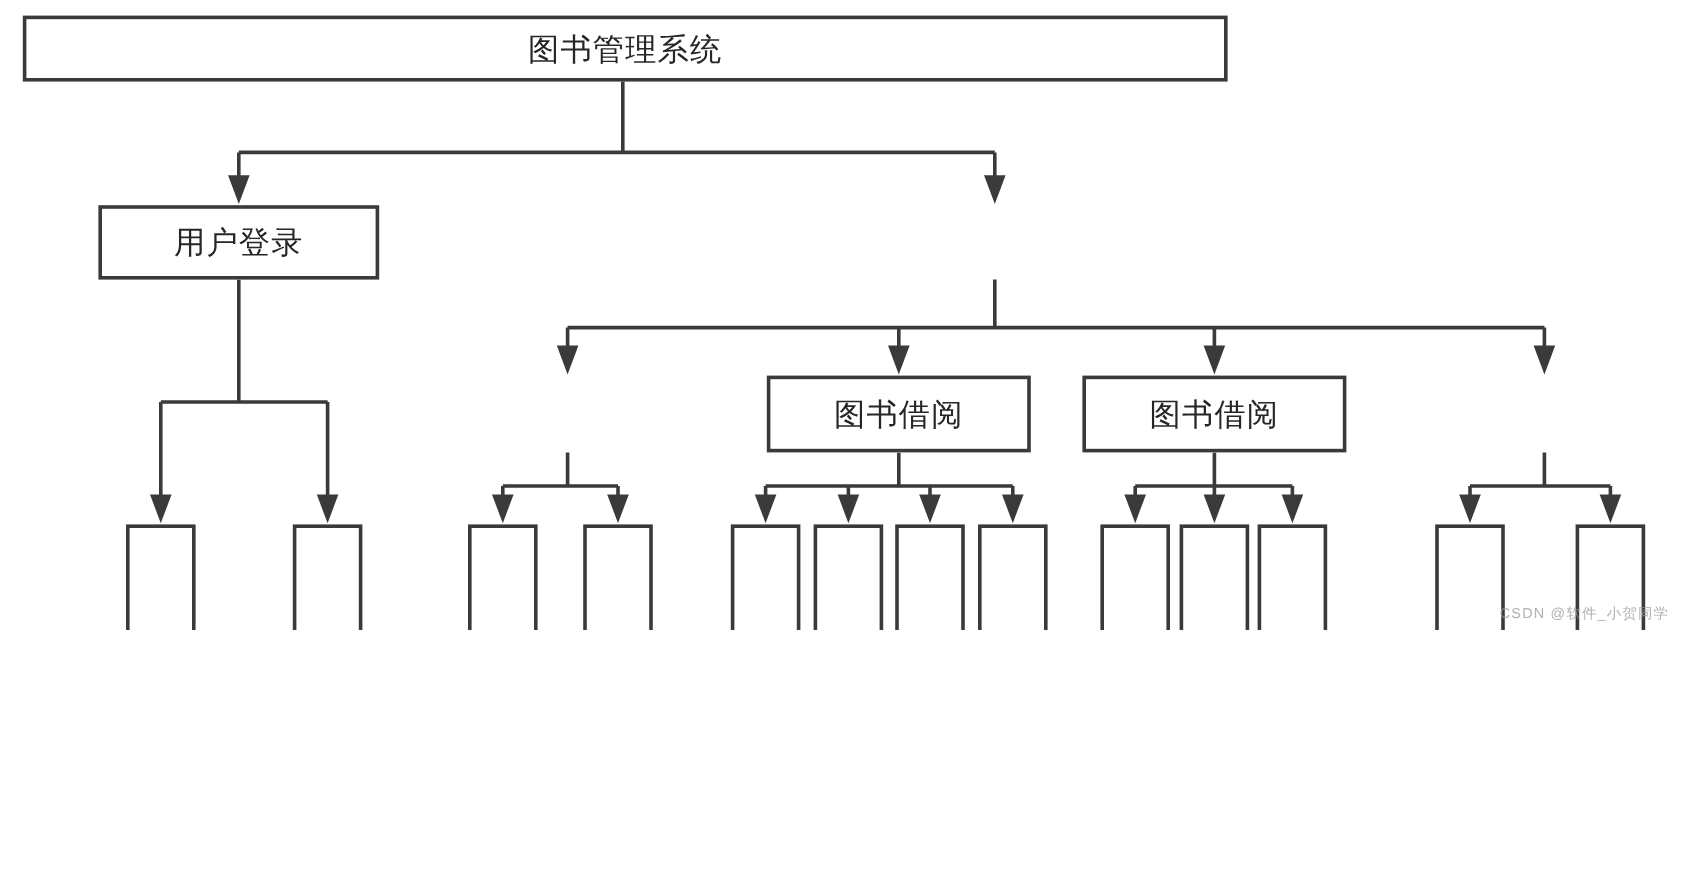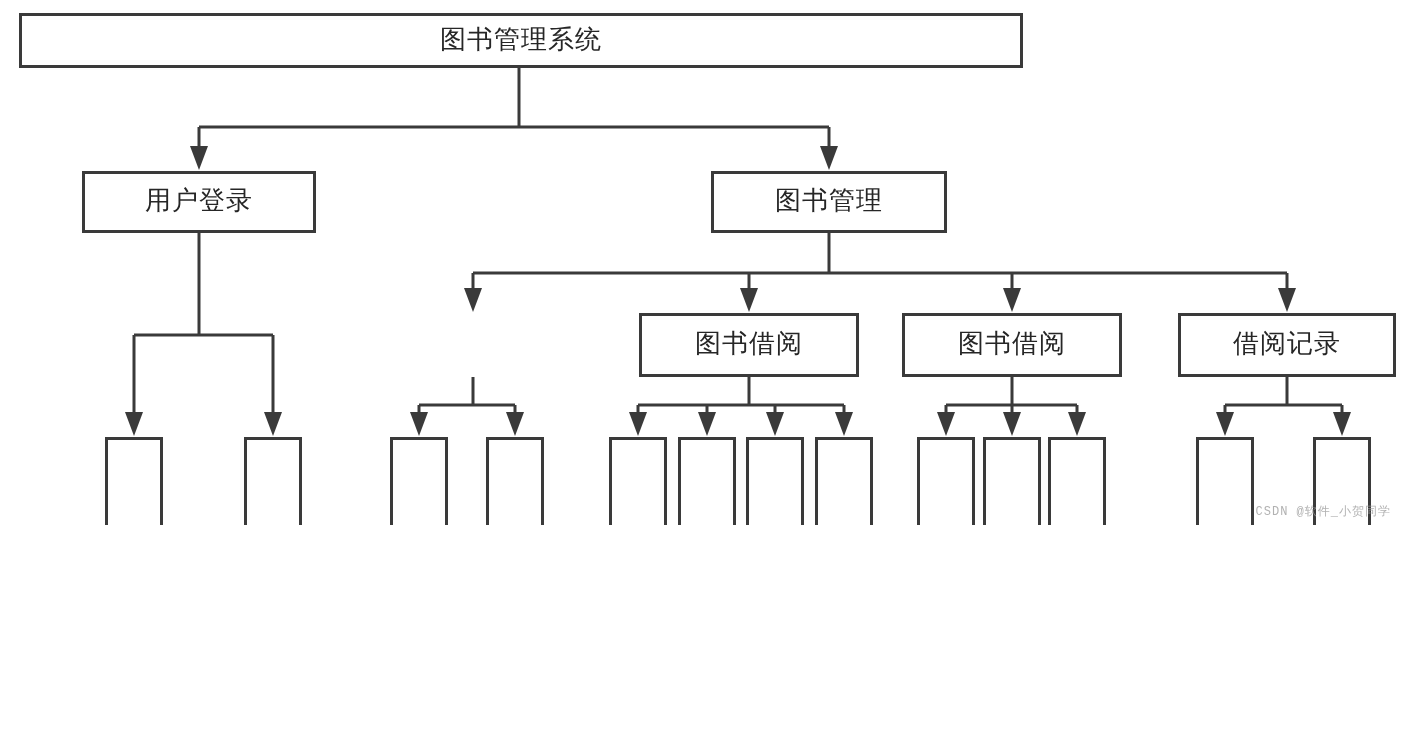--- a/index.html
+++ b/index.html
@@ -2,21 +2,21 @@
 <html><head>
 <meta charset="utf-8">
 <title>图书管理系统</title>
 <style>
   html, body { margin: 0; padding: 0; background: #ffffff; }
   .canvas {
     position: relative;
     width: 1405px;
     height: 525px;
     background: #ffffff;
-    font-family: Liberation Mono, monospace;
+    font-family: Liberation Sans, sans-serif;
     color: #262626;
     overflow: hidden;
   }
   .edges {
     position: absolute;
     left: 0; top: 0;
     width: 1405px; height: 747px;
     pointer-events: none;
   }
   .node {
@@ -109,32 +109,26 @@
     </g>
   </svg>
 
   <div class="node" style="left:19px; top:13px; width:1004px; height:55px;">
     <span>图书管理系统</span>
   </div>
 
   <div class="node" style="left:82px; top:171px; width:234px; height:62px;">
     <span>用户登录</span>
   </div>
-  <div class="node" style="left:711px; top:171px; width:236px; height:62px;">
-    <span>图书管理</span>
-  </div>
 
   <div class="node" style="left:639px; top:313px; width:220px; height:64px;">
     <span>图书借阅</span>
   </div>
   <div class="node" style="left:902px; top:313px; width:220px; height:64px;">
     <span>图书借阅</span>
-  </div>
-  <div class="node" style="left:1178px; top:313px; width:218px; height:64px;">
-    <span>借阅记录</span>
   </div>
 
   <div class="leaf" style="left:105px;">
     <span>用户登录</span>
   </div>
   <div class="leaf" style="left:244px;">
     <span>注销登录</span>
   </div>
 
   <div class="leaf" style="left:390px;">

